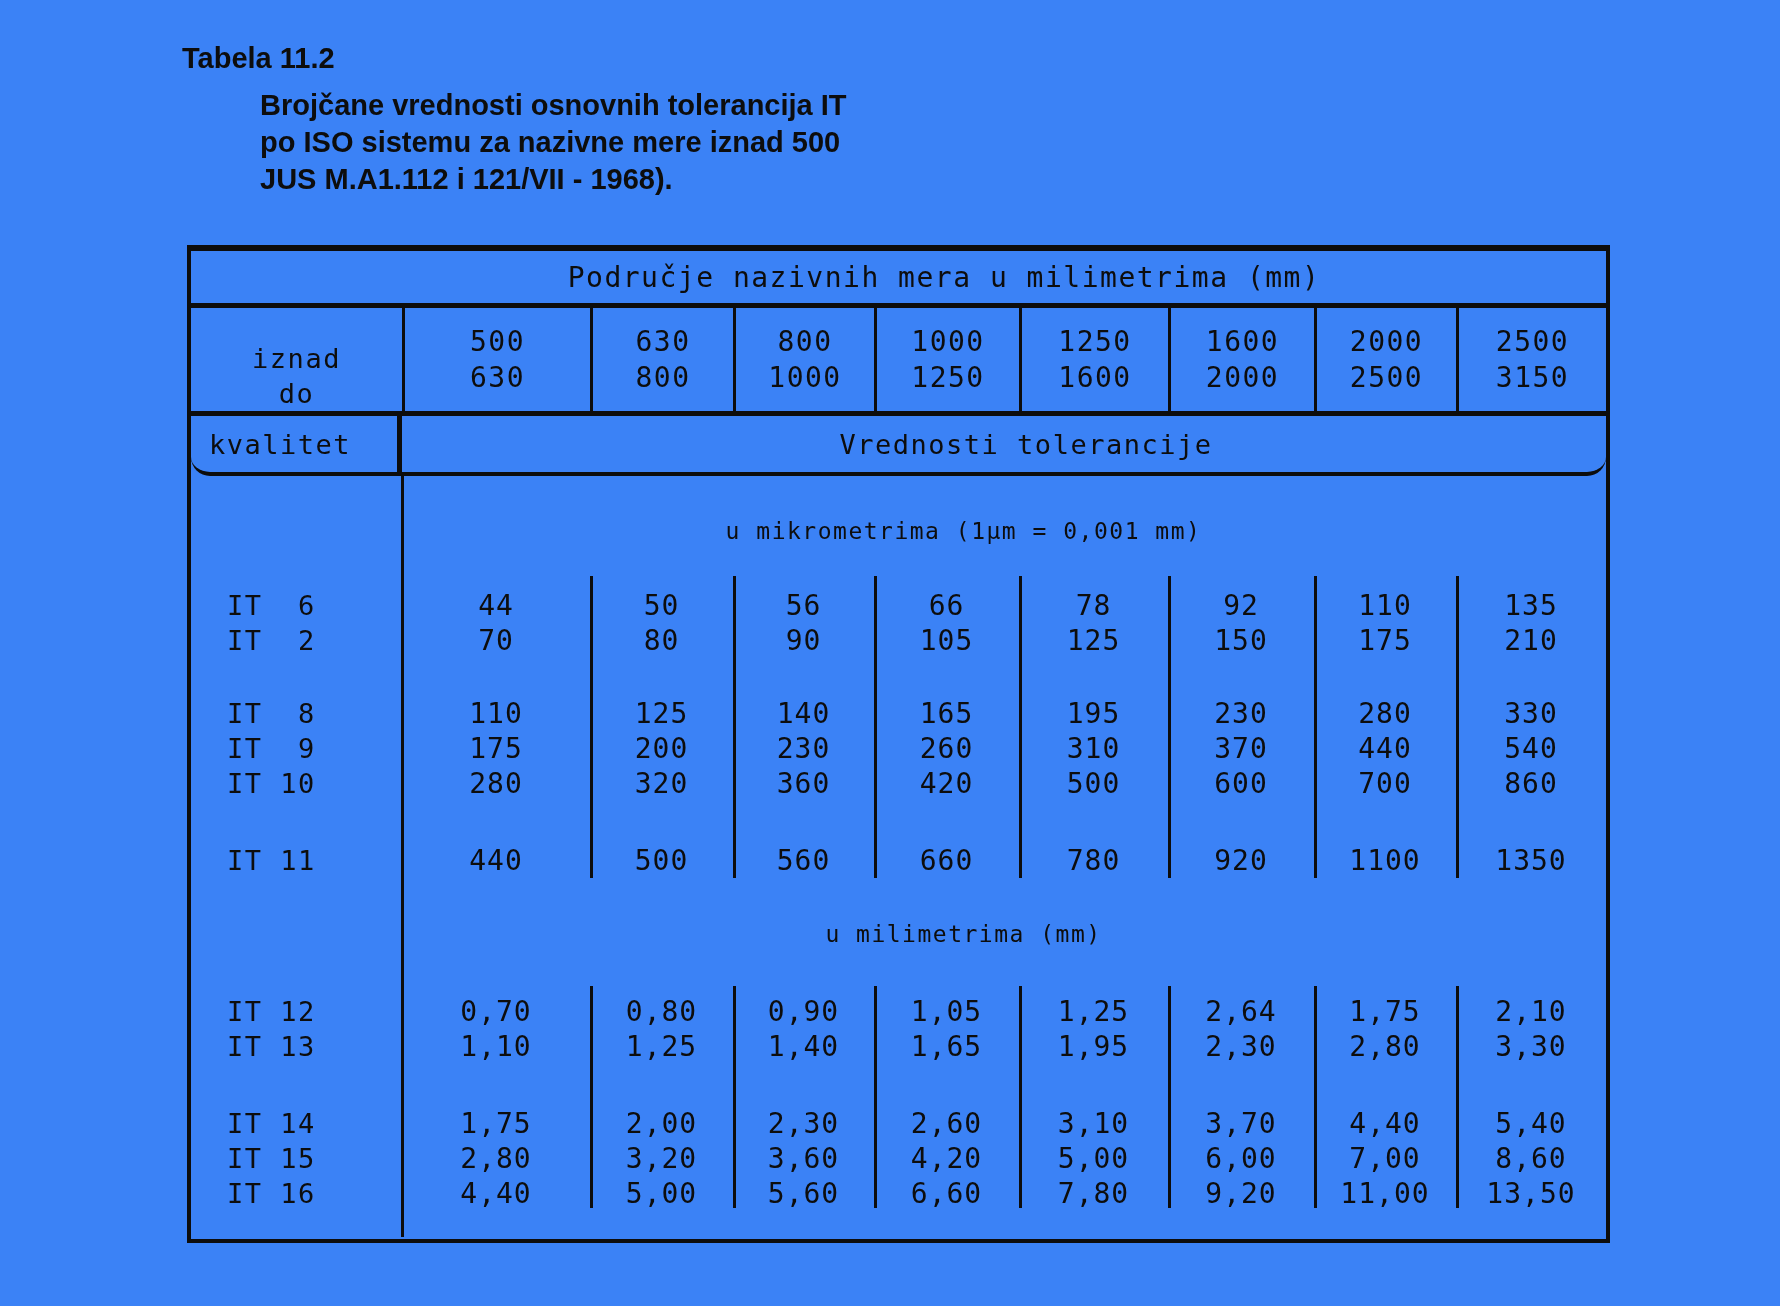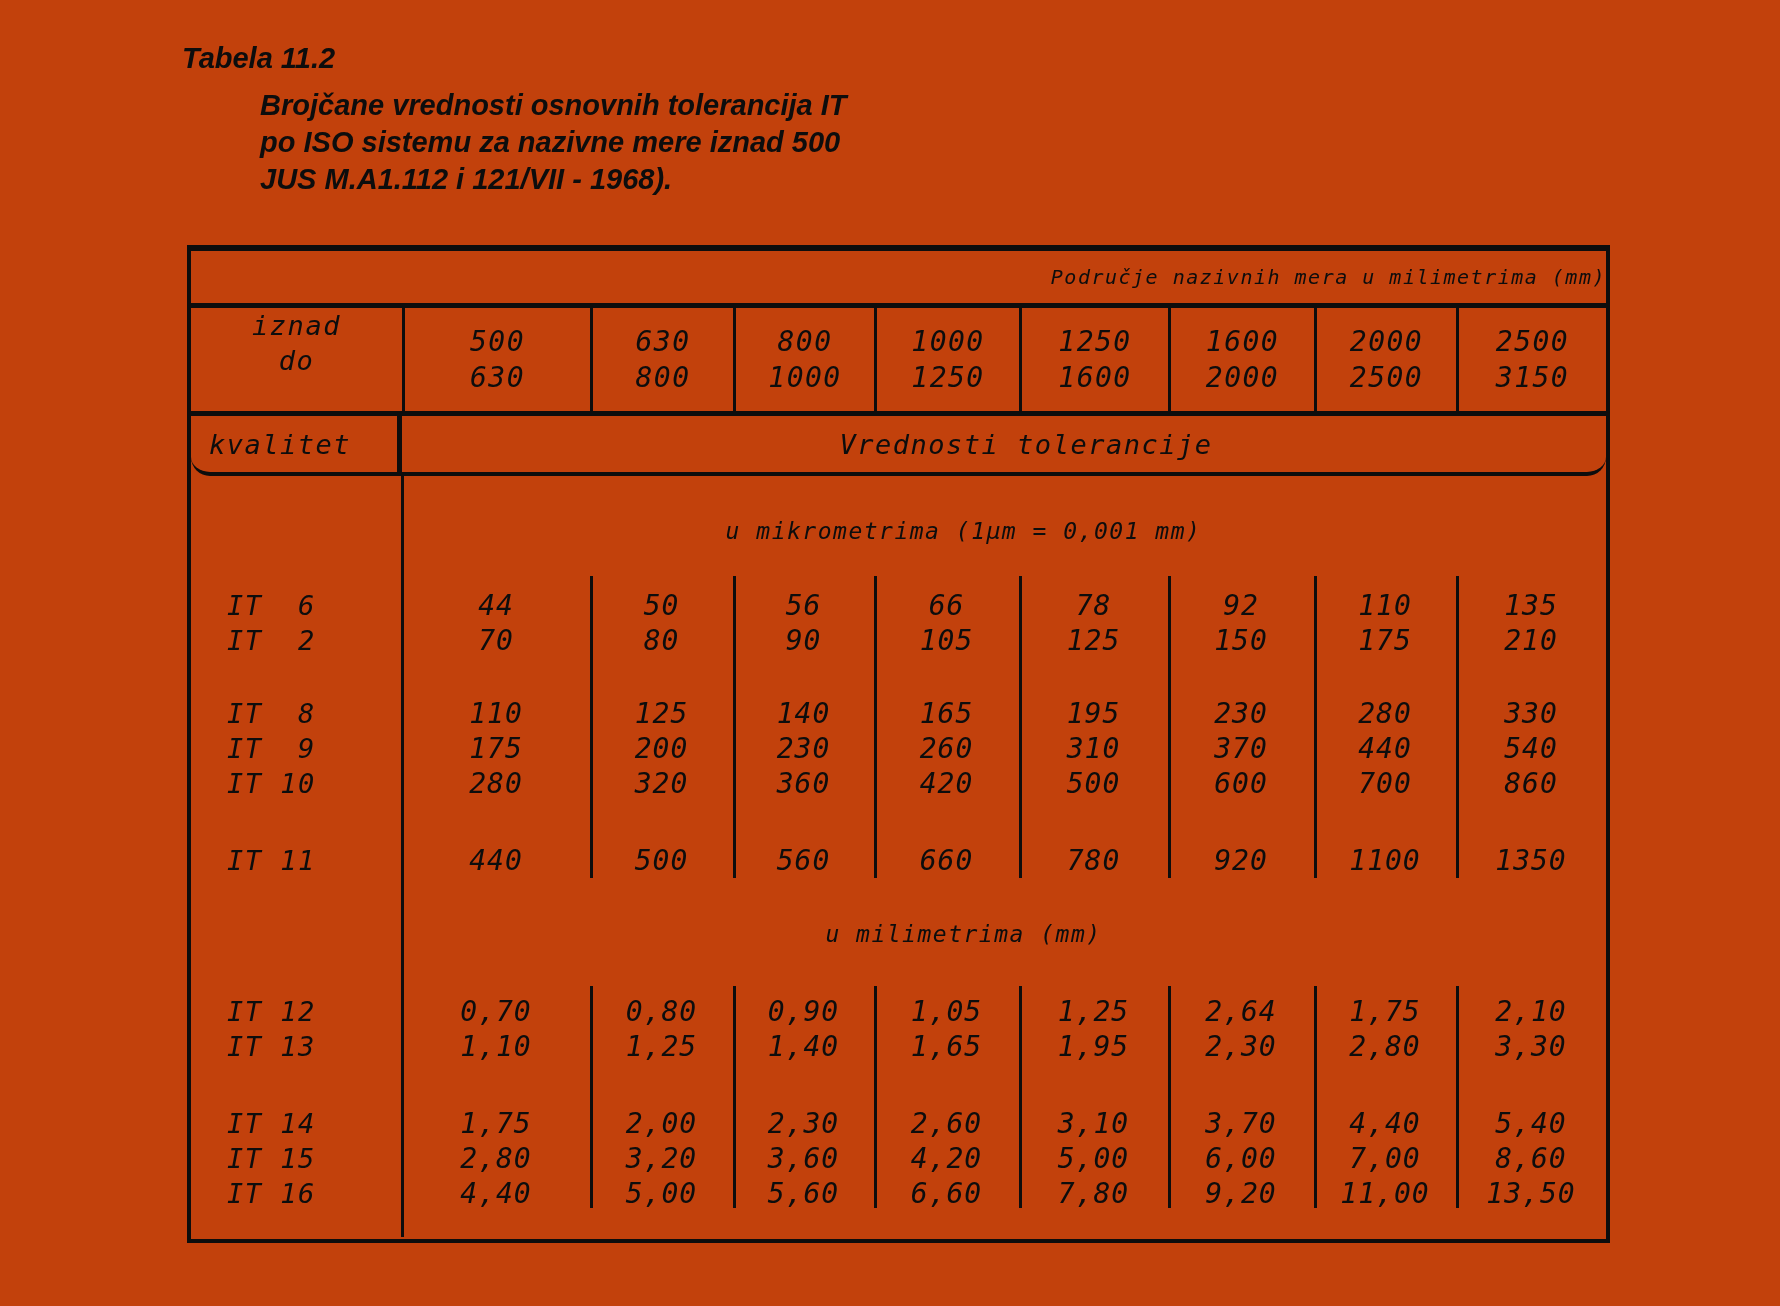--- a/index.html
+++ b/index.html
@@ -1,22 +1,21 @@
 <!DOCTYPE html>
 <html><head>
 <meta charset="utf-8">
 <style>
   html,body{margin:0;padding:0;background:#ffffff;}
   .page{
     position:relative;
     width:1780px;height:1306px;
-    background:#c2410c;
+    background:#3b82f6;
     color:#151515;
     overflow:hidden;
-    font-style:italic;
   }
   
   .caption{
     position:absolute;left:182px;top:40px;
     font-family:"Liberation Sans",sans-serif;
     font-weight:bold;font-size:29px;line-height:37px;
     color:#0d0d0d;
   }
   .caption .cap-label{display:block;margin-bottom:10px;}
   .caption .cap-lines{position:absolute;left:78px;top:47px;width:560px;white-space:nowrap;}
@@ -27,30 +26,30 @@
     width:1423px;height:998px;
     border:4px solid #0d0d0d;border-top:6px solid #0d0d0d;
     box-sizing:border-box;
     font-family:"DejaVu Sans Mono","Liberation Mono",monospace;
     font-size:27px;color:#0d0d0d;
     letter-spacing:1.5px;
   }
   .band{box-sizing:border-box;position:relative;width:100%;}
   .t-span-header{
     height:57px;border-bottom:5px solid #0d0d0d;
-    display:flex;align-items:center;justify-content:flex-end;
-    padding-left:91px;font-size:20px;
+    display:flex;align-items:center;justify-content:center;
+    padding-left:91px;font-size:28px;
   }
   .t-range{
     height:108px;border-bottom:5px solid #0d0d0d;
     display:grid;
     grid-template-columns:211px 188px 143px 141px 145px 149px 146px 142px 1fr;
   }
   .range-label-cell{
-    display:flex;flex-direction:column;align-items:center;justify-content:flex-start;
+    display:flex;flex-direction:column;align-items:center;justify-content:flex-end;
     line-height:35px;
   }
   .range-cell{
     border-left:3px solid #0d0d0d;
     display:flex;flex-direction:column;align-items:center;justify-content:center;
     line-height:36px;font-size:28px;
   }
   .t-kvalitet{
     height:60px;border-bottom:4px solid #0d0d0d;
     display:grid;grid-template-columns:211px 1fr;border-radius:19px;

